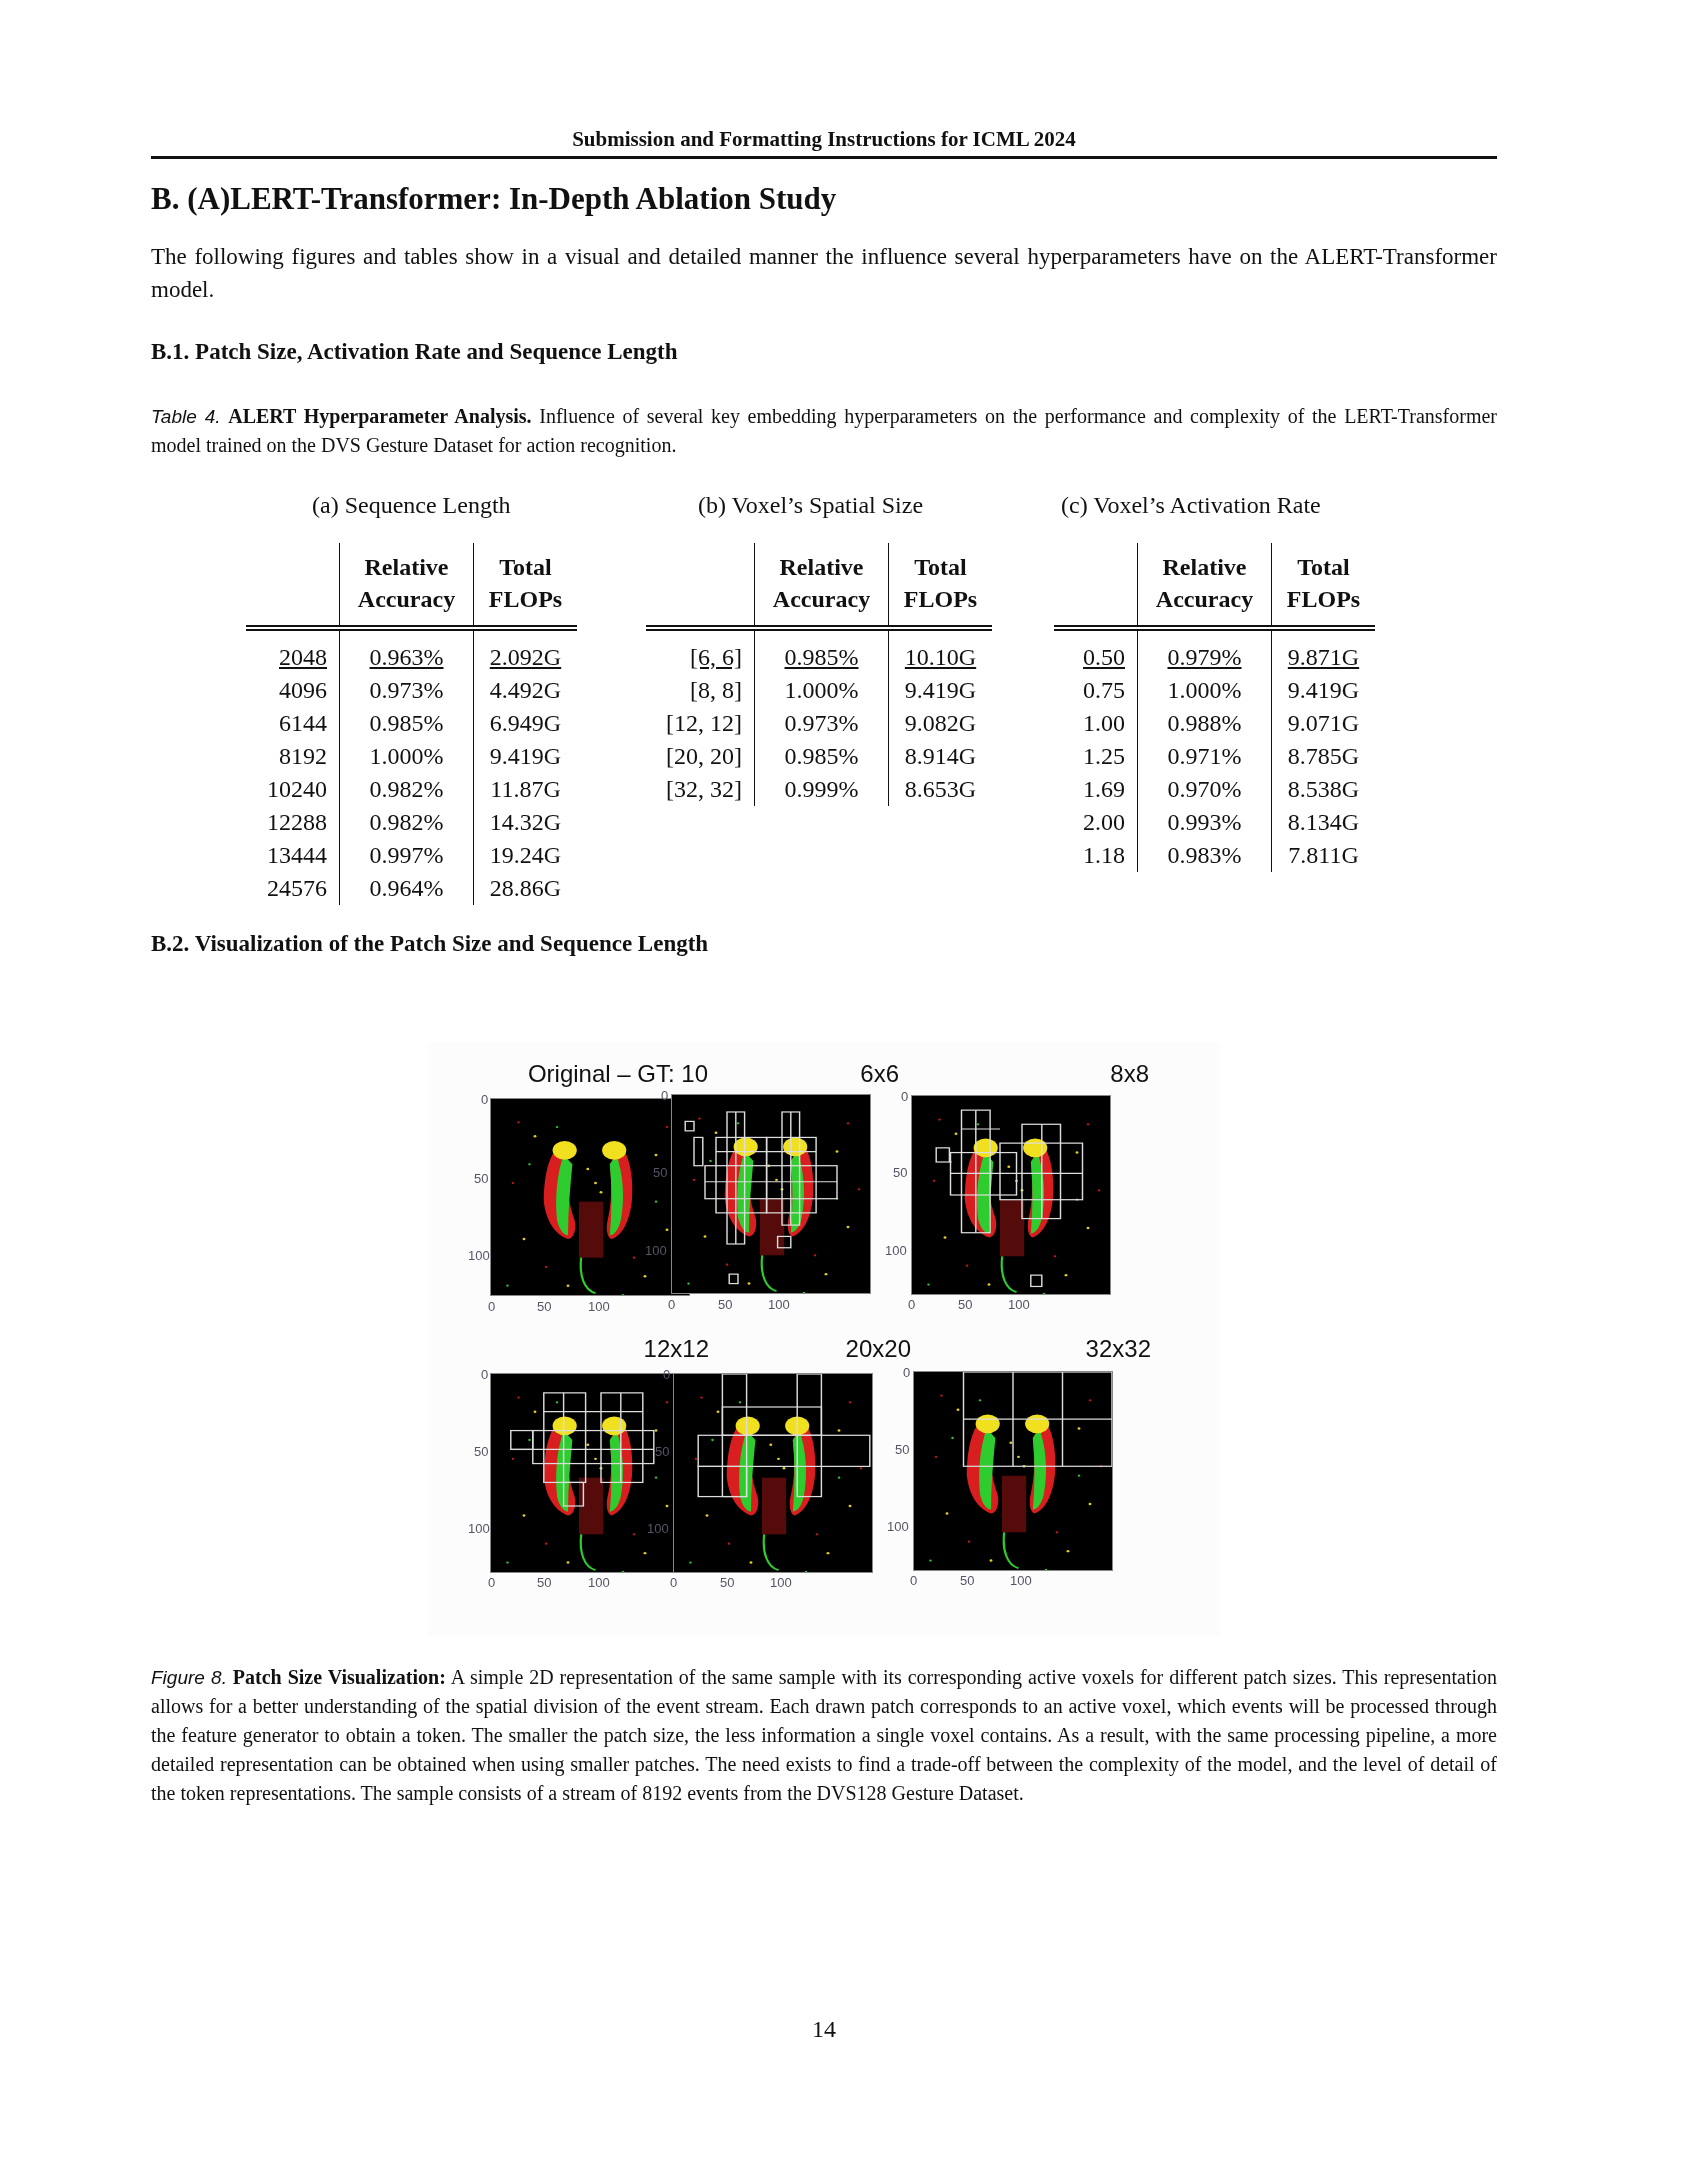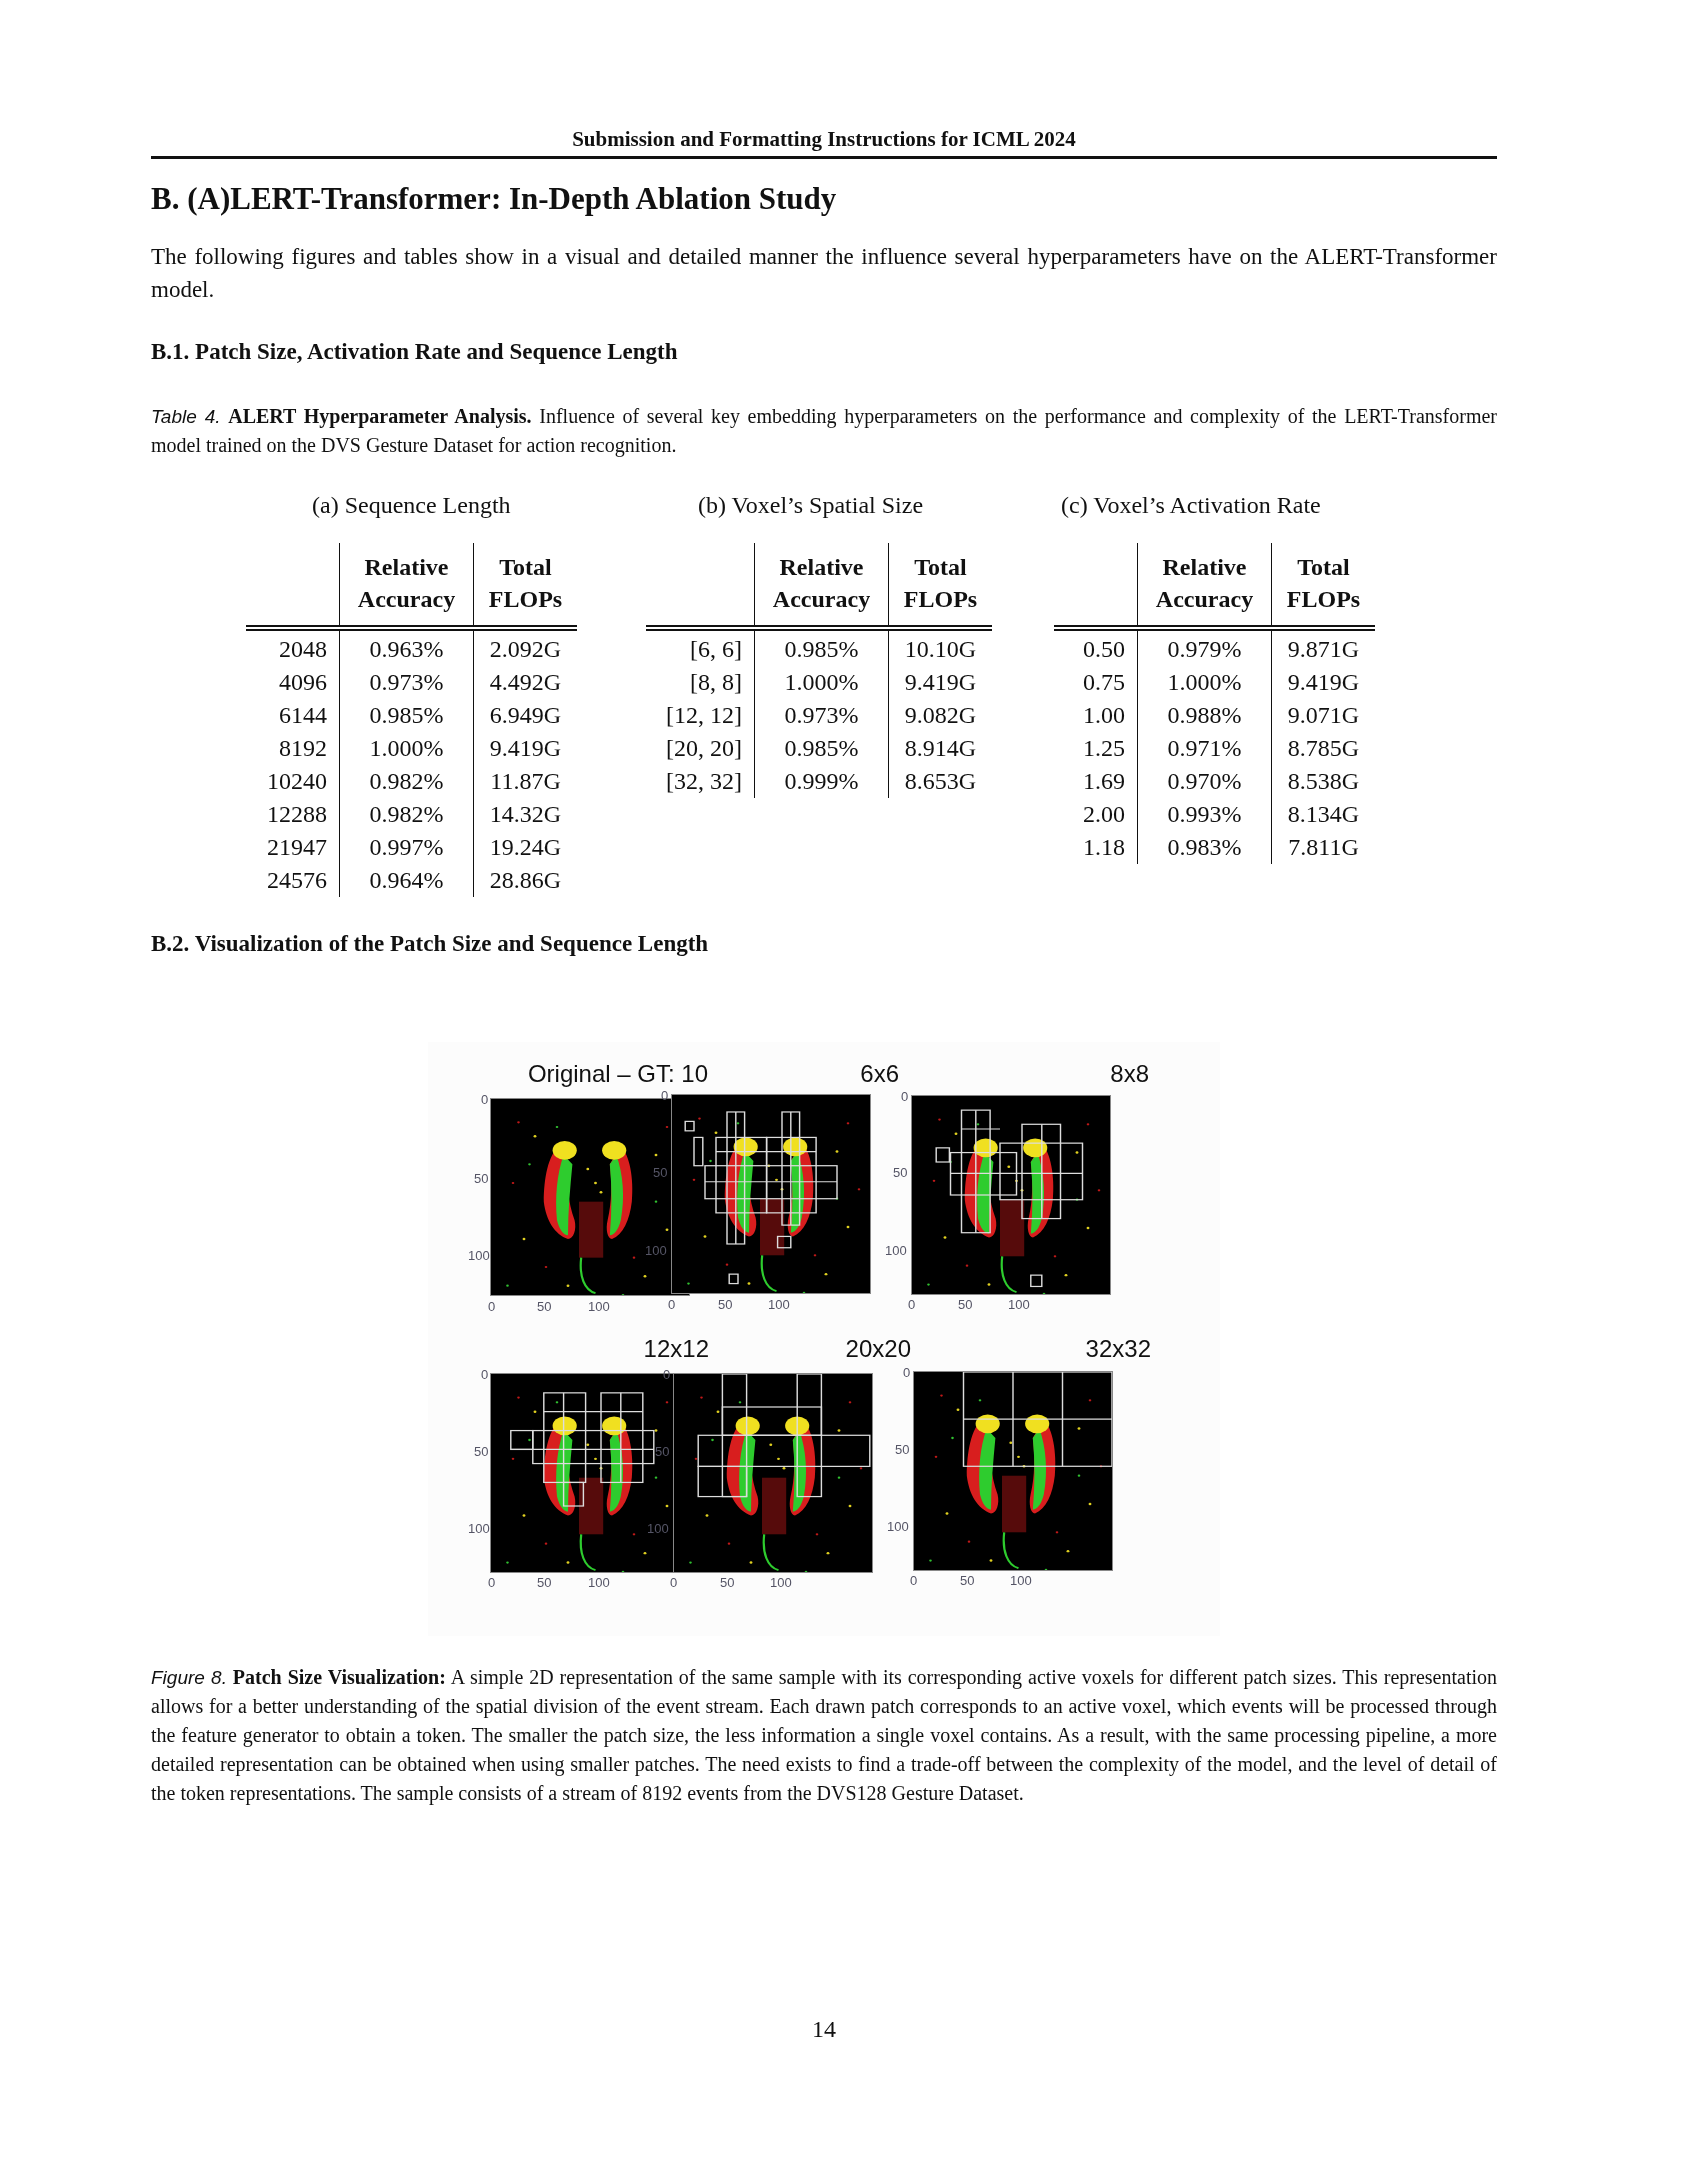--- a/index.html
+++ b/index.html
@@ -13,21 +13,21 @@
   .caption { position: absolute; left: 0; width: 1346px; font-size: 20px; line-height: 29px; text-align: justify; }
   .caption .lbl { font-family: "Liberation Sans", sans-serif; font-style: italic; font-size: 19px; }
   .caption b { font-weight: bold; }
   .subcap { position: absolute; top: 492px; font-size: 24px; }
   table.t { position: absolute; border-collapse: collapse; font-size: 24px; }
   table.t th { font-weight: bold; font-size: 24px; line-height: 32px; padding: 8px 12px 10px 12px; text-align: center; }
   table.t td { padding: 0 12px; line-height: 33px; text-align: center; }
   table.t td.rowh { text-align: right; }
   table.t .vl { border-left: 1.5px solid #111; }
   table.t thead tr { border-bottom: 6px double #111; }
-  table.t tbody tr:first-child td { padding-top: 2px; }
+  table.t tbody tr:first-child td { padding-top: 10px; text-decoration: underline; }
   .figure { position: absolute; left: 277px; top: 1042px; width: 792px; height: 594px; background: #fcfcfc; }
   .panel { position: absolute; }
   .ptitle { position: absolute; font-family: "Liberation Sans", sans-serif; font-size: 24px; text-align: right; width: 238px; }
   .plot { position: absolute; background: #000; border: 1px solid #888; overflow: hidden; }
   .plot svg { display: block; }
   .tick { position: absolute; font-family: "Liberation Sans", sans-serif; font-size: 13px; color: #556; }
   .pagenum { position: absolute; top: 2016px; left: 0; width: 1346px; text-align: center; font-size: 24px; }
 </style>
 </head>
 <body>
@@ -84,21 +84,21 @@
           <td class="rowh">10240</td>
           <td class="vl">0.982%</td>
           <td class="vl">11.87G</td>
         </tr>
       <tr>
           <td class="rowh">12288</td>
           <td class="vl">0.982%</td>
           <td class="vl">14.32G</td>
         </tr>
       <tr>
-          <td class="rowh">21947</td>
+          <td class="rowh">13444</td>
           <td class="vl">0.997%</td>
           <td class="vl">19.24G</td>
         </tr>
       <tr>
           <td class="rowh">24576</td>
           <td class="vl">0.964%</td>
           <td class="vl">28.86G</td>
         </tr>
     </tbody>
   </table>

